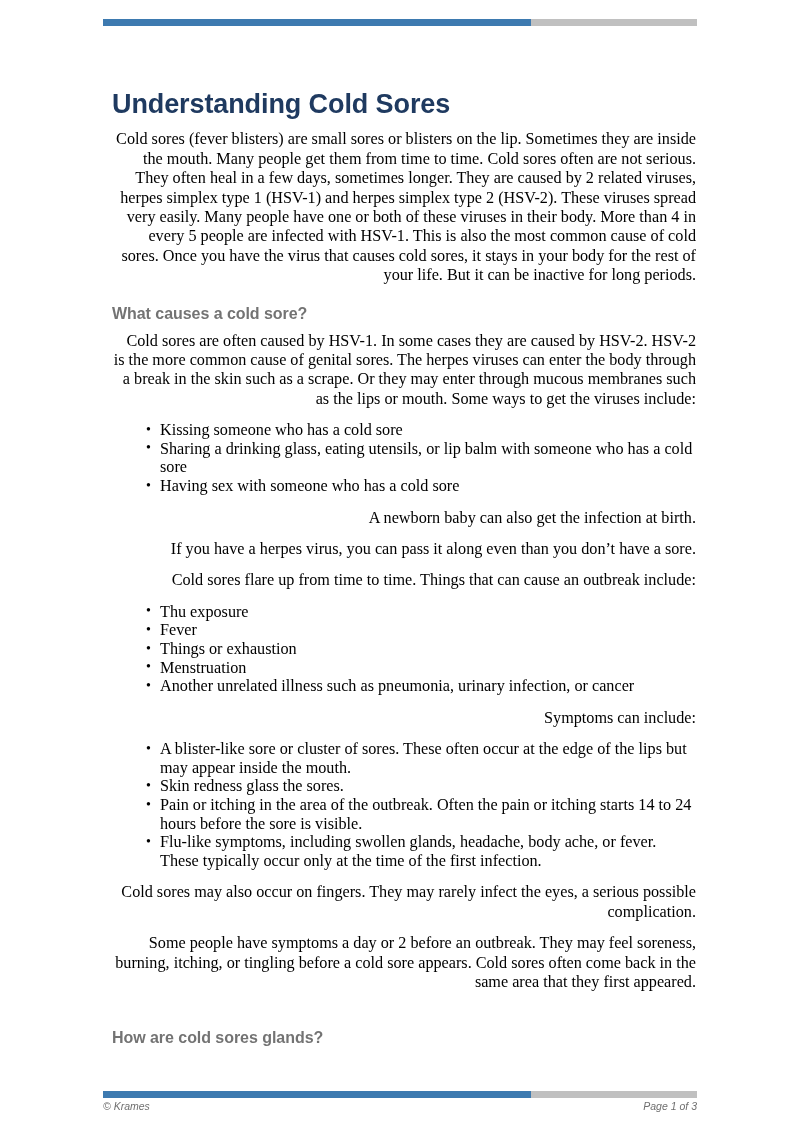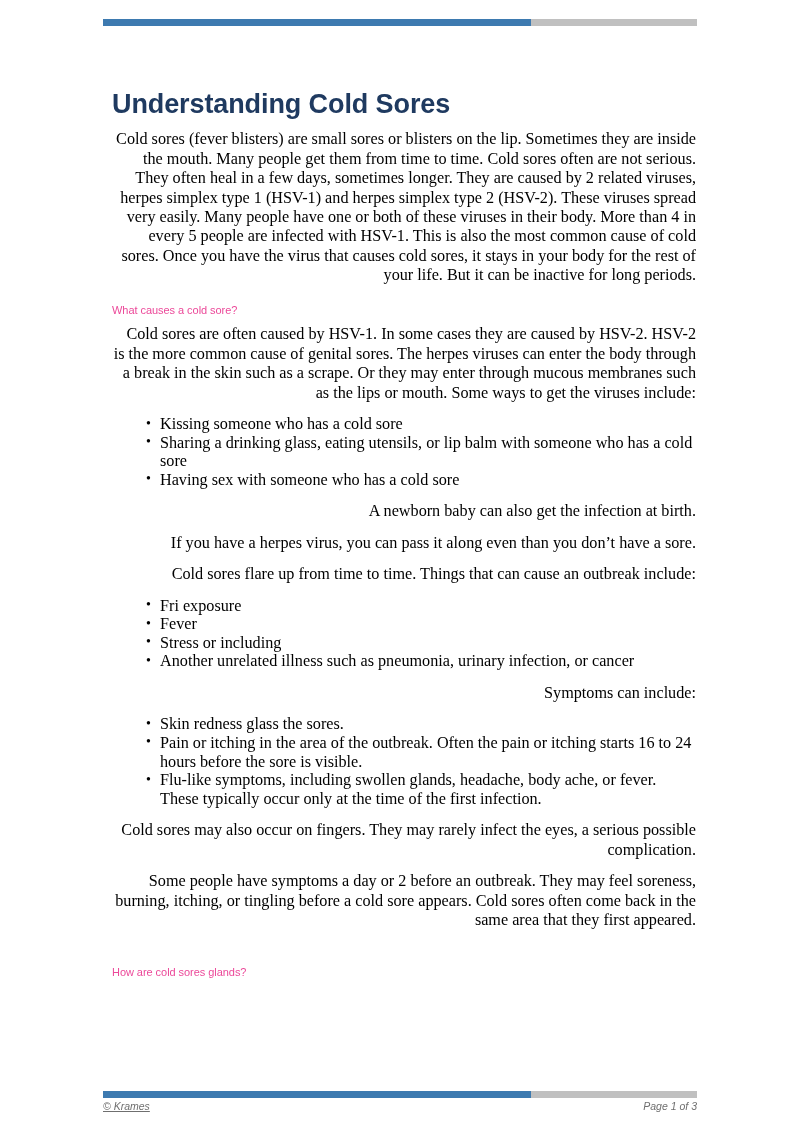--- a/index.html
+++ b/index.html
@@ -51,23 +51,23 @@
     font-size: 27px;
     font-weight: bold;
     color: #1f3a60;
     margin: 0 0 10px 0;
     letter-spacing: -0.1px;
     line-height: 1.2;
   }
 
   h2.section-heading {
     font-family: "Liberation Sans", "DejaVu Sans", sans-serif;
-    font-size: 11px;
-    font-weight: normal;
-    color: #ec4899;
+    font-size: 16px;
+    font-weight: bold;
+    color: #737373;
     margin: 18px 0 8px 0;
     line-height: 1.25;
     letter-spacing: -0.05px;
   }
   h2.section-heading.spaced-top { margin-top: 36px; }
 
   p.body-text {
     font-size: 16.2px;
     line-height: 19.4px;
     margin: 0 0 12px 0;
@@ -102,21 +102,21 @@
     top: 1100px;
     width: 594px;
     display: flex;
     justify-content: space-between;
     align-items: center;
     font-family: "Liberation Sans", "DejaVu Sans", sans-serif;
     font-style: italic;
     font-size: 10.5px;
     color: #6f6f6f;
   }
-  .footer .left  { text-align: left; text-decoration: underline; }
+  .footer .left  { text-align: left; }
   .footer .right { text-align: right; }
 </style>
 </head>
 <body>
 
 <div class="page">
 
   <div class="rule-wrap top">
     <div class="rule-fill" style="width: 72%;"></div>
   </div>
@@ -137,32 +137,34 @@
       <li>Having sex with someone who has a cold sore</li>
     </ul>
 
     <p class="body-text">A newborn baby can also get the infection at birth.</p>
 
     <p class="body-text">If you have a herpes virus, you can pass it along even than you don’t have a sore.</p>
 
     <p class="body-text">Cold sores flare up from time to time. Things that can cause an outbreak include:</p>
 
     <ul class="bullets">
-      <li>Fri exposure</li>
+      <li>Thu exposure</li>
       <li>Fever</li>
-      <li>Stress or including</li>
+      <li>Things or exhaustion</li>
+      <li>Menstruation</li>
       <li>Another unrelated illness such as pneumonia, urinary infection, or cancer</li>
     </ul>
 
 
     <p class="body-text">Symptoms can include:</p>
 
     <ul class="bullets">
+      <li>A blister-like sore or cluster of sores. These often occur at the edge of the lips but may appear inside the mouth.</li>
       <li>Skin redness glass the sores.</li>
-      <li>Pain or itching in the area of the outbreak. Often the pain or itching starts 16 to 24 hours before the sore is visible.</li>
+      <li>Pain or itching in the area of the outbreak. Often the pain or itching starts 14 to 24 hours before the sore is visible.</li>
       <li>Flu-like symptoms, including swollen glands, headache, body ache, or fever. These typically occur only at the time of the first infection.</li>
     </ul>
 
     <p class="body-text">Cold sores may also occur on fingers. They may rarely infect the eyes, a serious possible complication.</p>
 
     <p class="body-text">Some people have symptoms a day or 2 before an outbreak. They may feel soreness, burning, itching, or tingling before a cold sore appears. Cold sores often come back in the same area that they first appeared.</p>
 
     <h2 class="section-heading spaced-top">How are cold sores glands?</h2>
 
   </div>

